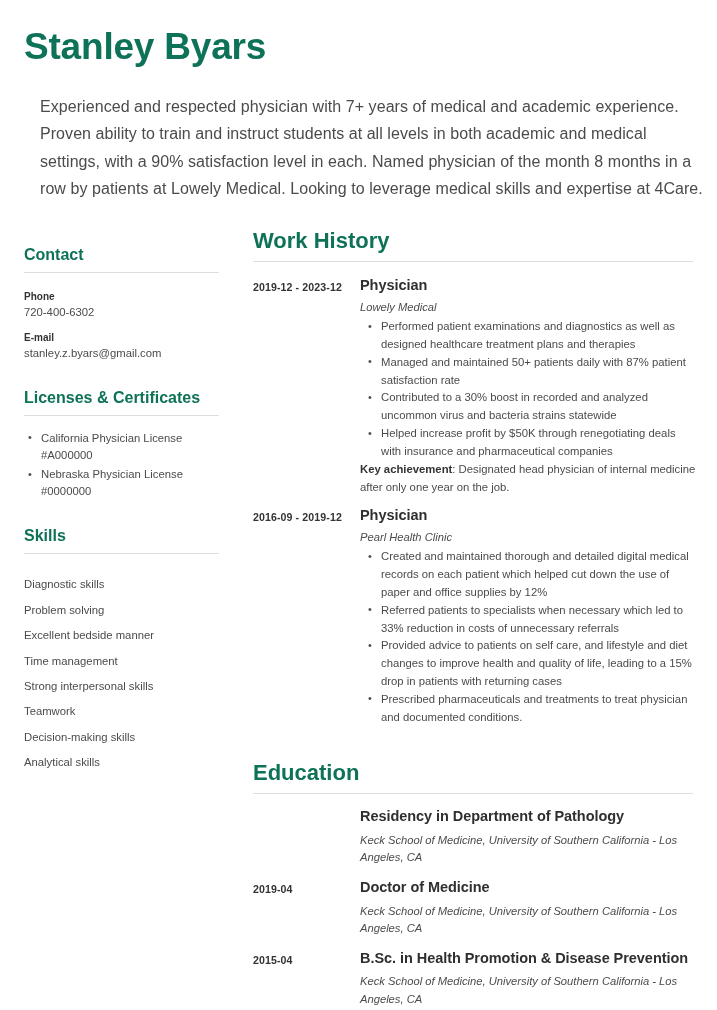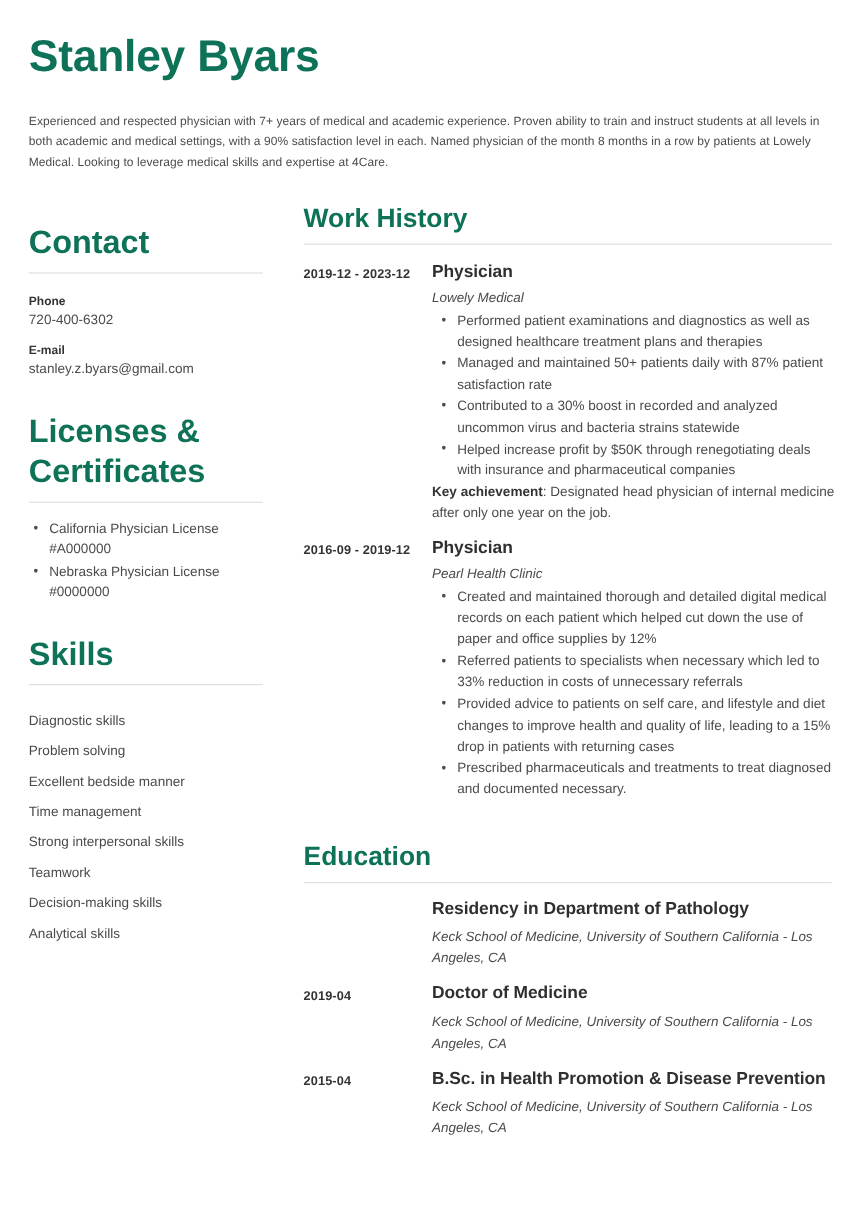--- a/index.html
+++ b/index.html
@@ -30,25 +30,26 @@
     font-size: 37px;
     font-weight: 700;
     letter-spacing: -0.2px;
     line-height: 1.05;
     margin: 0 0 0 0;
     padding-top: 2px;
   }
 
   .summary {
     margin-top: 26px;
-    font-size: 10px;
+    font-size: 16px;
     line-height: 1.72;
     color: #4b4b4b;
     max-width: 664px;
     letter-spacing: 0.06px;
+    margin-left: 16px;
   }
 
   
   .columns {
     display: flex;
     margin-top: 24px;
     align-items: flex-start;
   }
   .col-left {
     width: 217px;
@@ -60,21 +61,21 @@
     padding-left: 12px;
   }
 
   
   .sec-head {
     color: #0d7257;
     font-weight: 700;
     margin: 0;
     line-height: 1.25;
   }
-  .col-left .sec-head { font-size: 27px; }
+  .col-left .sec-head { font-size: 16px; }
   .col-right .sec-head { font-size: 22px; }
 
   .rule {
     height: 1px;
     background: #dedede;
     border: 0;
     margin: 7px 0 0 0;
   }
   .col-left .rule { width: 195px; }
   .col-right .rule { width: 440px; }
@@ -287,21 +288,21 @@
 
         <div class="entry tight">
           <div class="entry-date">2016-09 - 2019-12</div>
           <div class="entry-body">
             <div class="entry-title">Physician</div>
             <div class="entry-org">Pearl Health Clinic</div>
             <ul class="duties">
               <li>Created and maintained thorough and detailed digital medical records on each patient which helped cut down the use of paper and office supplies by 12%</li>
               <li>Referred patients to specialists when necessary which led to 33% reduction in costs of unnecessary referrals</li>
               <li>Provided advice to patients on self care, and lifestyle and diet changes to improve health and quality of life, leading to a 15% drop in patients with returning cases</li>
-              <li>Prescribed pharmaceuticals and treatments to treat diagnosed and documented necessary.</li>
+              <li>Prescribed pharmaceuticals and treatments to treat physician and documented conditions.</li>
             </ul>
           </div>
         </div>
       </section>
 
       <section class="sec-block-edu">
         <h2 class="sec-head">Education</h2>
         <hr class="rule">
 
         <div class="entry edu-first">

